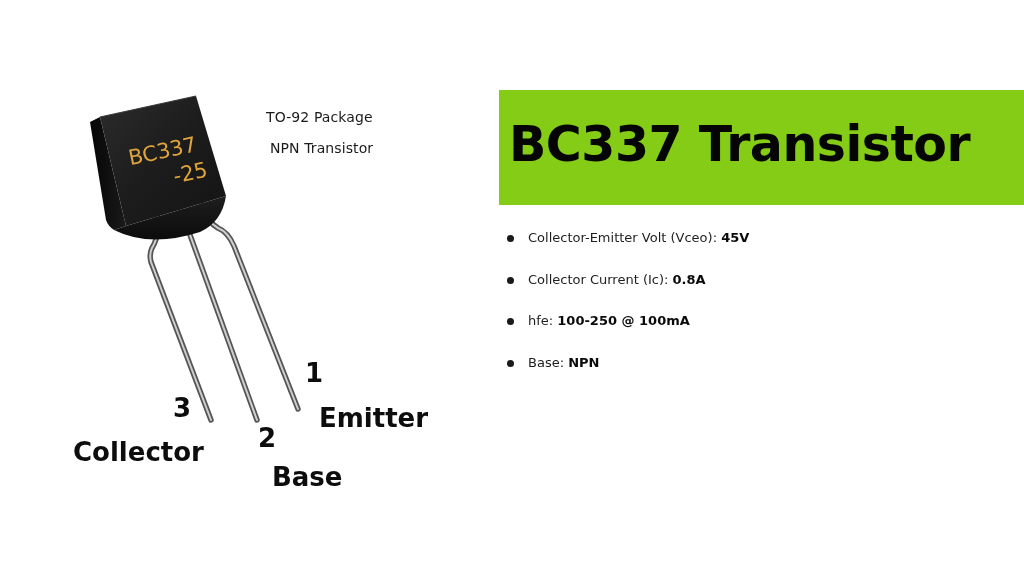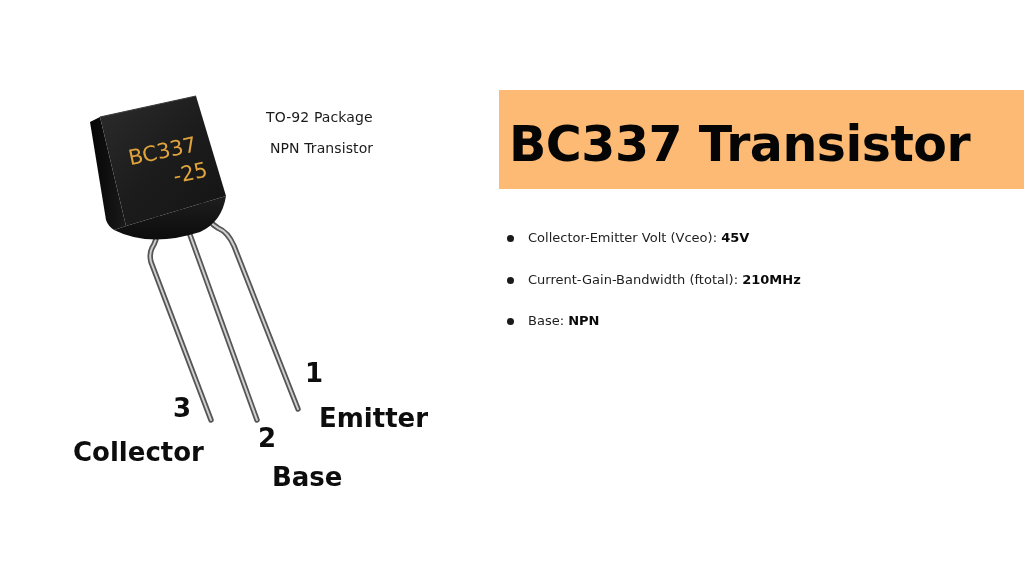--- a/index.html
+++ b/index.html
@@ -37,22 +37,22 @@
       font-size: 26px;
       color: #0d0d0d;
       white-space: nowrap;
       line-height: 1;
     }
     .title-box {
       position: absolute;
       left: 499px;
       top: 90px;
       width: 525px;
-      height: 99px;
-      background: #fdba74;
+      height: 115px;
+      background: #84cc16;
     }
     .title-text {
       position: absolute;
       left: 10px;
       top: 28px;
       font-family: "DejaVu Sans", sans-serif;
       font-weight: bold;
       font-size: 49px;
       letter-spacing: -0.5px;
       color: #050505;
@@ -161,19 +161,23 @@
   <div class="title-text">BC337 Transistor</div>
 </div>
 
 <ul class="specs-list">
   <li class="spec-item">
     <span class="spec-bullet"></span>
     <span>Collector-Emitter Volt (Vceo): </span><span class="spec-value">45V</span>
   </li>
   <li class="spec-item">
     <span class="spec-bullet"></span>
-    <span>Current-Gain-Bandwidth (ftotal): </span><span class="spec-value">210MHz</span>
+    <span>Collector Current (Ic): </span><span class="spec-value">0.8A</span>
+  </li>
+  <li class="spec-item">
+    <span class="spec-bullet"></span>
+    <span>hfe: </span><span class="spec-value">100-250 @ 100mA</span>
   </li>
   <li class="spec-item">
     <span class="spec-bullet"></span>
     <span>Base: </span><span class="spec-value">NPN</span>
   </li>
 </ul>
 
 </body></html>

